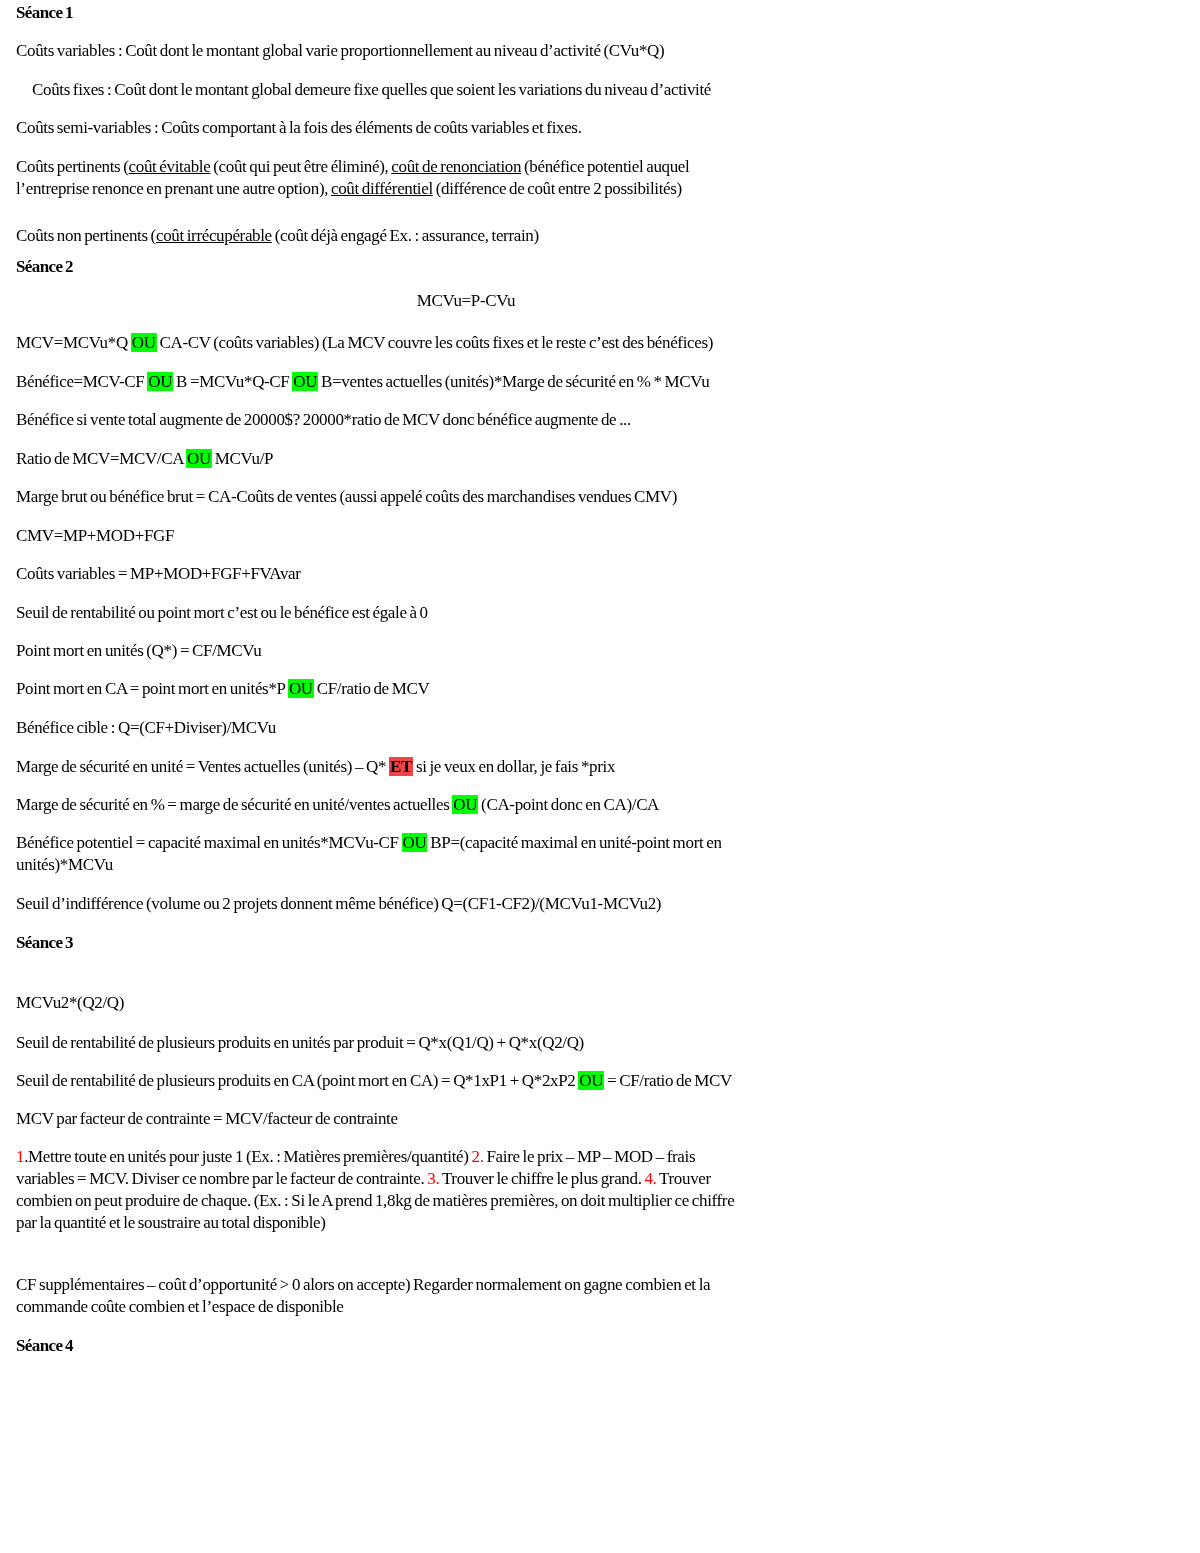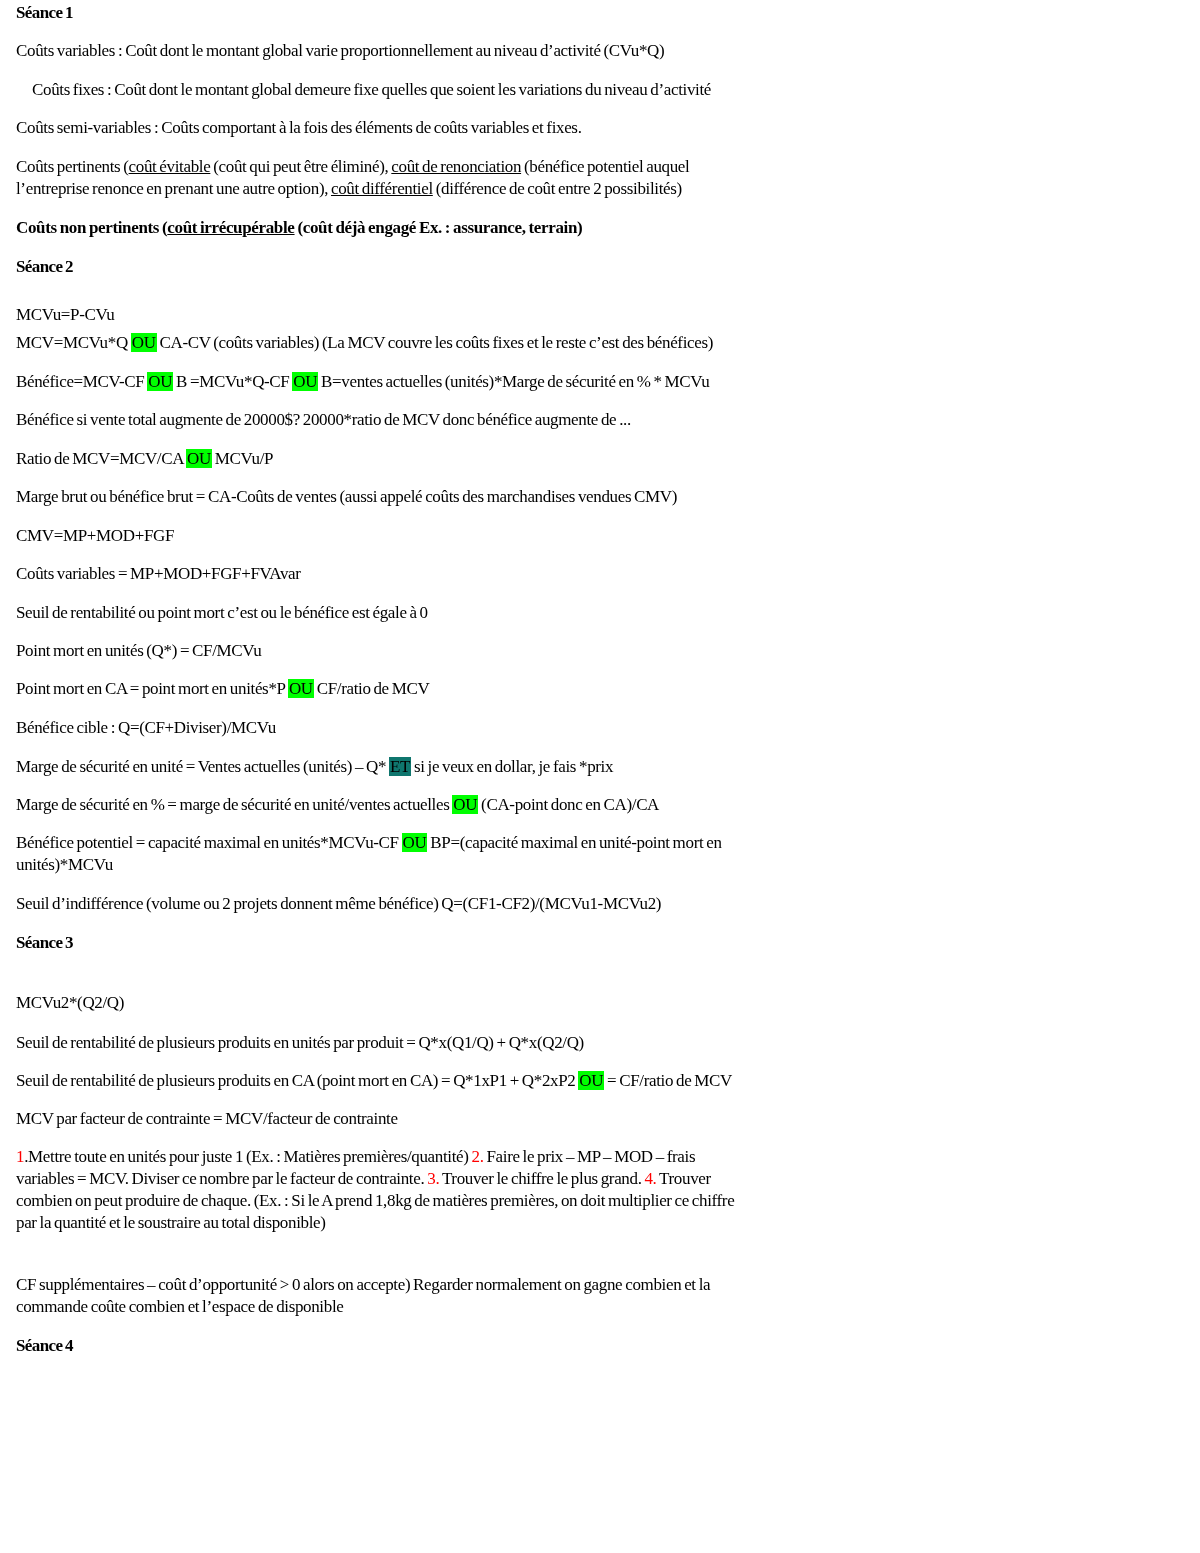--- a/index.html
+++ b/index.html
@@ -18,35 +18,35 @@
 </style>
 </head>
 <body>
 
 <div id="doc">
     <p class="p heading" style="position: absolute; top: 2px; left: 0px; width: 900px;"><span>Séance 1</span></p>
     <p class="p" style="position: absolute; top: 40px; left: 0px; width: 900px;"><span>Coûts variables : Coût dont le montant global varie proportionnellement au niveau d’activité (CVu*Q)</span></p>
     <p class="p" style="position: absolute; top: 79px; left: 16px; width: 900px;"><span>Coûts fixes : Coût dont le montant global demeure fixe quelles que soient les variations du niveau d’activité</span></p>
     <p class="p" style="position: absolute; top: 117px; left: 0px; width: 900px;"><span>Coûts semi-variables : Coûts comportant à la fois des éléments de coûts variables et fixes.</span></p>
     <p class="p" style="position: absolute; top: 156px; left: 0px; width: 900px;"><span>Coûts pertinents (</span><span class="u">coût évitable</span><span> (coût qui peut être éliminé), </span><span class="u">coût de renonciation</span><span> (bénéfice potentiel auquel</span><br><span>l’entreprise renonce en prenant une autre option), </span><span class="u">coût différentiel</span><span> (différence de coût entre 2 possibilités)</span></p>
-    <p class="p" style="position: absolute; top: 217px; left: 0px; width: 900px; font-weight: bold;"><span>Coûts non pertinents (</span><span class="u">coût irrécupérable</span><span> (coût déjà engagé Ex. : assurance, terrain)</span></p>
+    <p class="p" style="position: absolute; top: 225px; left: 0px; width: 900px;"><span>Coûts non pertinents (</span><span class="u">coût irrécupérable</span><span> (coût déjà engagé Ex. : assurance, terrain)</span></p>
     <p class="p heading" style="position: absolute; top: 256px; left: 0px; width: 900px;"><span>Séance 2</span></p>
-    <p class="p" style="position: absolute; top: 304px; left: 0px; width: 900px;"><span>MCVu=P-CVu</span></p>
+    <p class="p" style="position: absolute; top: 290px; left: 0px; width: 900px; text-align: center;"><span>MCVu=P-CVu</span></p>
     <p class="p" style="position: absolute; top: 332px; left: 0px; width: 900px;"><span>MCV=MCVu*Q </span><span class="hl" style="background: rgb(0, 255, 0);">OU</span><span> CA-CV (coûts variables)    (La MCV couvre les coûts fixes et le reste c’est des bénéfices)</span></p>
     <p class="p" style="position: absolute; top: 371px; left: 0px; width: 900px;"><span>Bénéfice=MCV-CF </span><span class="hl" style="background: rgb(0, 255, 0);">OU</span><span> B =MCVu*Q-CF </span><span class="hl" style="background: rgb(0, 255, 0);">OU</span><span> B=ventes actuelles (unités)*Marge de sécurité en % * MCVu</span></p>
     <p class="p" style="position: absolute; top: 409px; left: 0px; width: 900px;"><span>Bénéfice si vente total augmente de 20000$? 20000*ratio de MCV donc bénéfice augmente de ...</span></p>
     <p class="p" style="position: absolute; top: 448px; left: 0px; width: 900px;"><span>Ratio de MCV=MCV/CA </span><span class="hl" style="background: rgb(0, 255, 0);">OU</span><span> MCVu/P</span></p>
     <p class="p" style="position: absolute; top: 486px; left: 0px; width: 900px;"><span>Marge brut ou bénéfice brut = CA-Coûts de ventes (aussi appelé coûts des marchandises vendues CMV)</span></p>
     <p class="p" style="position: absolute; top: 525px; left: 0px; width: 900px;"><span>CMV=MP+MOD+FGF</span></p>
     <p class="p" style="position: absolute; top: 563px; left: 0px; width: 900px;"><span>Coûts variables = MP+MOD+FGF+FVAvar</span></p>
     <p class="p" style="position: absolute; top: 602px; left: 0px; width: 900px;"><span>Seuil de rentabilité ou point mort c’est ou le bénéfice est égale à 0</span></p>
     <p class="p" style="position: absolute; top: 640px; left: 0px; width: 900px;"><span>Point mort en unités (Q*) = CF/MCVu</span></p>
     <p class="p" style="position: absolute; top: 678px; left: 0px; width: 900px;"><span>Point mort en CA = point mort en unités*P </span><span class="hl" style="background: rgb(0, 255, 0);">OU</span><span> CF/ratio de MCV</span></p>
     <p class="p" style="position: absolute; top: 717px; left: 0px; width: 900px;"><span>Bénéfice cible : Q=(CF+Diviser)/MCVu</span></p>
-    <p class="p" style="position: absolute; top: 756px; left: 0px; width: 900px;"><span>Marge de sécurité en unité = Ventes actuelles (unités) – Q* </span><span class="hl" style="background: #0f766e;">ET</span><span> si je veux en dollar, je fais *prix</span></p>
+    <p class="p" style="position: absolute; top: 756px; left: 0px; width: 900px;"><span>Marge de sécurité en unité = Ventes actuelles (unités) – Q* </span><span class="hl" style="background: #ef4444; font-weight: bold;">ET</span><span> si je veux en dollar, je fais *prix</span></p>
     <p class="p" style="position: absolute; top: 794px; left: 0px; width: 900px;"><span>Marge de sécurité en % = marge de sécurité en unité/ventes actuelles </span><span class="hl" style="background: rgb(0, 255, 0);">OU</span><span> (CA-point donc en CA)/CA</span></p>
     <p class="p" style="position: absolute; top: 832px; left: 0px; width: 900px;"><span>Bénéfice potentiel = capacité maximal en unités*MCVu-CF </span><span class="hl" style="background: rgb(0, 255, 0);">OU</span><span> BP=(capacité maximal en unité-point mort en</span><br><span>unités)*MCVu</span></p>
     <p class="p" style="position: absolute; top: 893px; left: 0px; width: 900px;"><span>Seuil d’indifférence (volume ou 2 projets donnent même bénéfice) Q=(CF1-CF2)/(MCVu1-MCVu2)</span></p>
     <p class="p heading" style="position: absolute; top: 932px; left: 0px; width: 900px;"><span>Séance 3</span></p>
     <p class="p" style="position: absolute; top: 970px; left: 0px; width: 900px;"><br><span>MCVu2*(Q2/Q)</span></p>
     <p class="p" style="position: absolute; top: 1032px; left: 0px; width: 900px;"><span>Seuil de rentabilité de plusieurs produits en unités par produit = Q*x(Q1/Q) + Q*x(Q2/Q)</span></p>
     <p class="p" style="position: absolute; top: 1070px; left: 0px; width: 900px;"><span>Seuil de rentabilité de plusieurs produits en CA (point mort en CA) = Q*1xP1 + Q*2xP2 </span><span class="hl" style="background: rgb(0, 255, 0);">OU</span><span> = CF/ratio de MCV</span></p>
     <p class="p" style="position: absolute; top: 1108px; left: 0px; width: 900px;"><span>MCV par facteur de contrainte = MCV/facteur de contrainte</span></p>
     <p class="p" style="position: absolute; top: 1146px; left: 0px; width: 900px;"><span class="red" style="color: rgb(255, 0, 0);">1</span><span>.Mettre toute en unités pour juste 1 (Ex. : Matières premières/quantité) </span><span class="red" style="color: rgb(255, 0, 0);">2.</span><span> Faire le prix – MP – MOD – frais</span><br><span>variables = MCV. Diviser ce nombre par le facteur de contrainte. </span><span class="red" style="color: rgb(255, 0, 0);">3.</span><span> Trouver le chiffre le plus grand. </span><span class="red" style="color: rgb(255, 0, 0);">4.</span><span> Trouver</span><br><span>combien on peut produire de chaque. (Ex. : Si le A prend 1,8kg de matières premières, on doit multiplier ce chiffre</span><br><span>par la quantité et le soustraire au total disponible)</span></p>
     <p class="p" style="position: absolute; top: 1252px; left: 0px; width: 900px;"><br><span>CF supplémentaires – coût d’opportunité &gt; 0 alors on accepte) Regarder normalement on gagne combien et la</span><br><span>commande coûte combien et l’espace de disponible</span></p>

